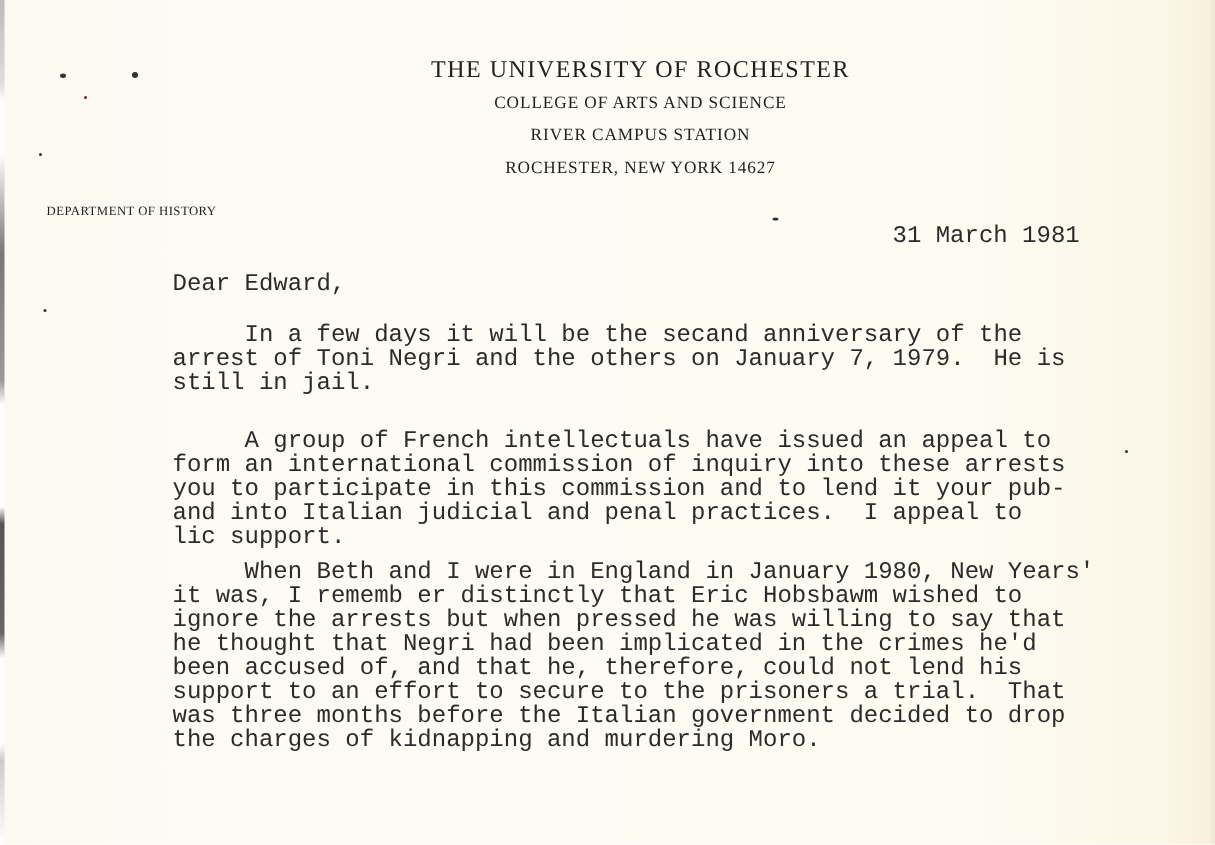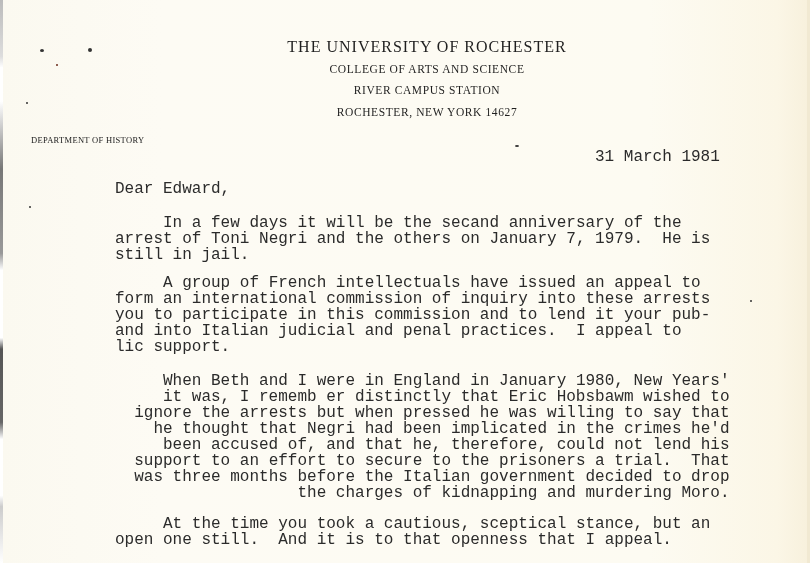--- a/index.html
+++ b/index.html
@@ -40,22 +40,22 @@
   .date {
     position: absolute; left: 595px; top: 148px;
     font-size: 16px; color: #2a2a2a;
   }
   .text {
     position: absolute; left: 115px;
     font-size: 16px; line-height: 16px; white-space: pre; color: #2b2b2b;
   }
   .salutation { top: 181px; }
   .p1 { top: 215px; }
-  .p2 { top: 275px; font-family: Liberation Mono, monospace; }
-  .p3 { top: 373px; text-align: right; }
+  .p2 { top: 286px; font-family: Liberation Mono, monospace; }
+  .p3 { top: 373px; }
   .p4 { top: 516px; }
   .speck { position: absolute; background: #333; border-radius: 50%; }
 </style>
 </head>
 <body>
 
 <div class="page">
   <div class="edge-left"></div>
   <div class="edge-right"></div>
 
@@ -76,14 +76,13 @@
   <div class="date">31 March 1981</div>
 
   <div class="text salutation">Dear Edward,</div>
 
   <div class="text p1"><div>     In a few days it will be the secand anniversary of the</div><div>arrest of Toni Negri and the others on January 7, 1979.  He is</div><div>still in jail.</div></div>
 
   <div class="text p2"><div>     A group of French intellectuals have issued an appeal to</div><div>form an international commission of inquiry into these arrests</div><div>you to participate in this commission and to lend it your pub-</div><div>and into Italian judicial and penal practices.  I appeal to</div><div>lic support.</div></div>
 
   <div class="text p3"><div>     When Beth and I were in England in January 1980, New Years'</div><div>it was, I rememb er distinctly that Eric Hobsbawm wished to</div><div>ignore the arrests but when pressed he was willing to say that</div><div>he thought that Negri had been implicated in the crimes he'd</div><div>been accused of, and that he, therefore, could not lend his</div><div>support to an effort to secure to the prisoners a trial.  That</div><div>was three months before the Italian government decided to drop</div><div>the charges of kidnapping and murdering Moro.</div></div>
 
-  <div class="text p4"><div>     At the time you took a cautious, sceptical stance, but an</div><div>open one still.  And it is to that openness that I appeal.</div></div>
 </div>
 
 </body></html>

